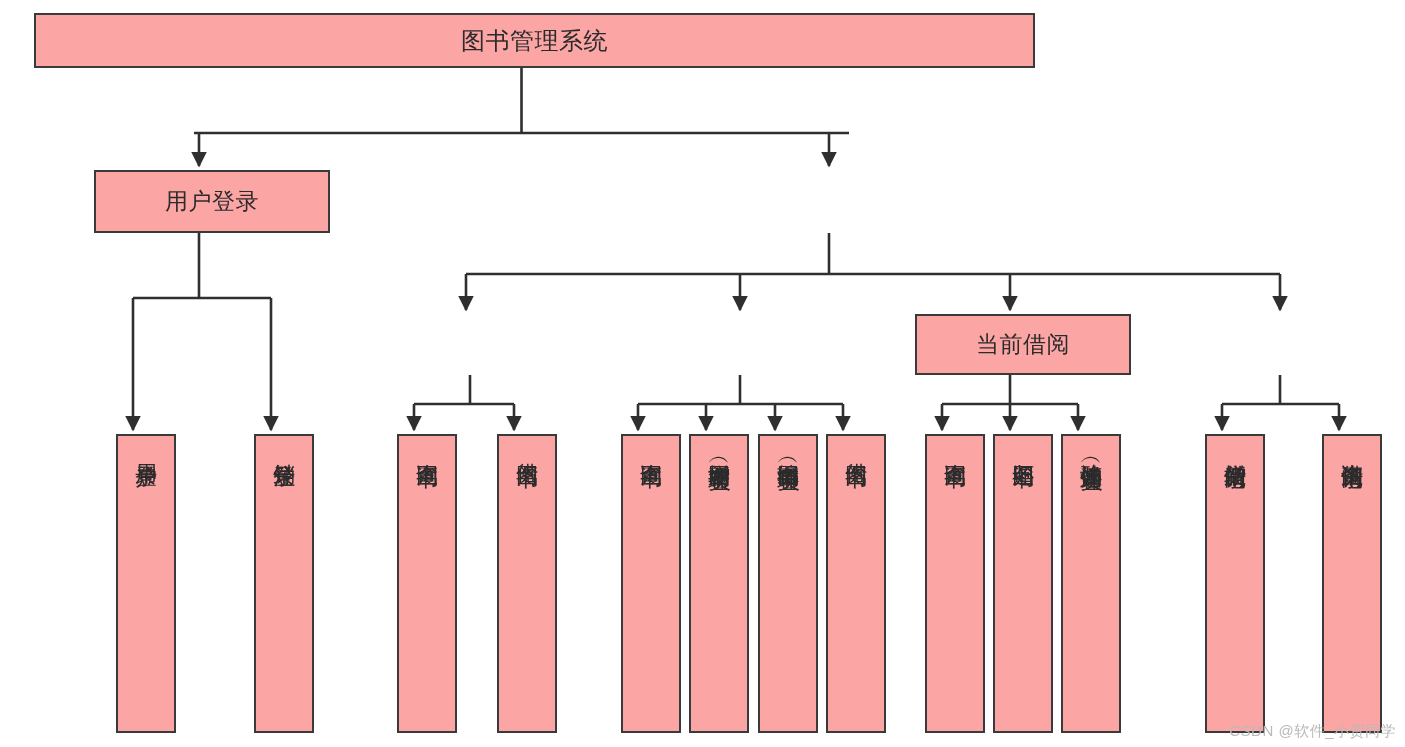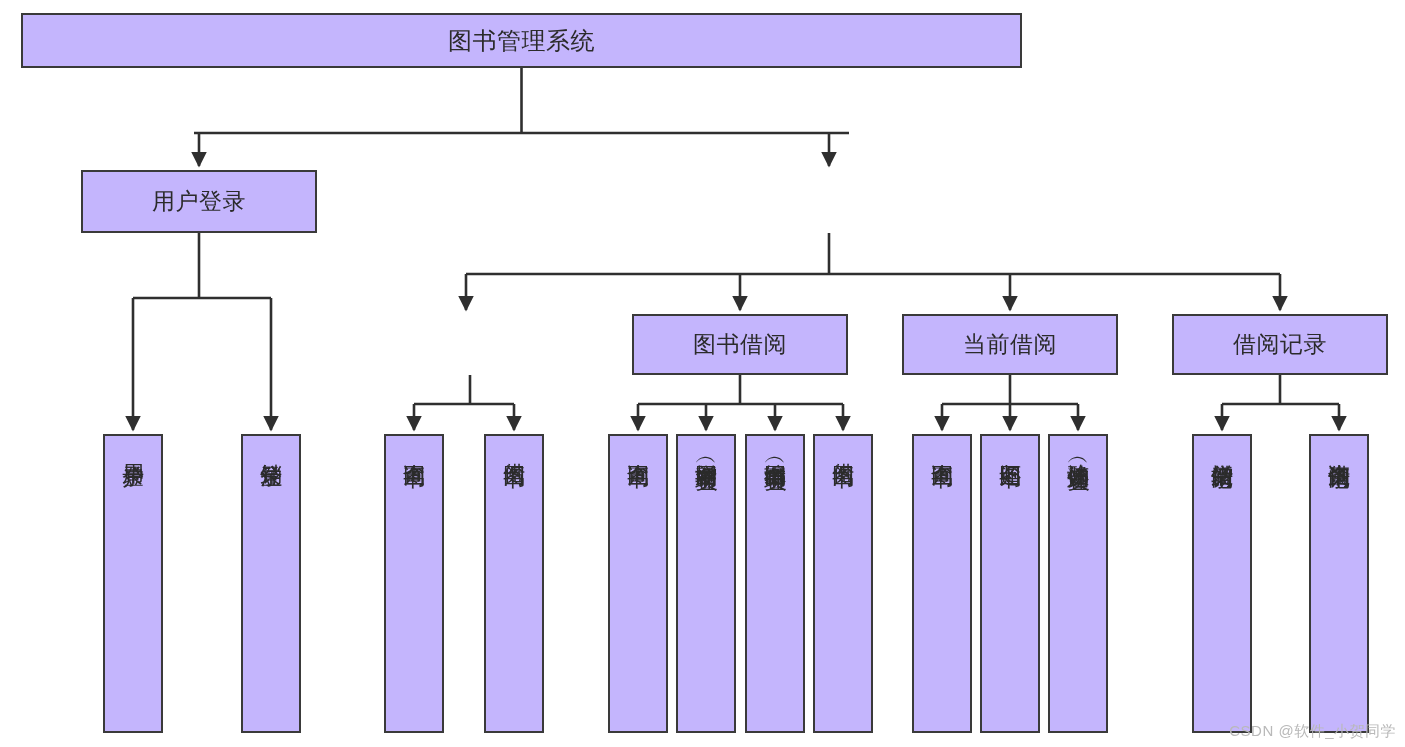--- a/index.html
+++ b/index.html
@@ -12,25 +12,26 @@
     width: 1405px;
     height: 747px;
     background: #ffffff;
     overflow: hidden;
     font-family: "Liberation Sans", "DejaVu Sans", sans-serif;
   }
   .node {
     position: absolute;
     box-sizing: border-box;
     border: 2.5px solid #3a3a3a;
-    background: #c4b5fd;
+    background: #fca5a5;
     display: flex;
     align-items: center;
     justify-content: center;
     color: #2b2b2b;
+    margin-left: 13px;
   }
   .node-label {
     font-size: 23px;
     line-height: 1.15;
     white-space: nowrap;
     letter-spacing: 0.5px;
   }
   .node.leaf {
     align-items: flex-start;
     justify-content: center;
@@ -121,28 +122,22 @@
   </svg>
 
   <div class="node root" style="left:21px; top:13px; width:1001px; height:55px;">
     <span class="node-label">图书管理系统</span>
   </div>
 
   <div class="node" style="left:81px; top:170px; width:236px; height:63px;">
     <span class="node-label">用户登录</span>
   </div>
 
-  <div class="node" style="left:632px; top:314px; width:216px; height:61px;">
-    <span class="node-label">图书借阅</span>
-  </div>
   <div class="node" style="left:902px; top:314px; width:216px; height:61px;">
     <span class="node-label">当前借阅</span>
-  </div>
-  <div class="node" style="left:1172px; top:314px; width:216px; height:61px;">
-    <span class="node-label">借阅记录</span>
   </div>
 
   <div class="node leaf" style="left:103px; top:434px; width:60px; height:299px;">
     <span class="node-label">用户登录</span>
   </div>
   <div class="node leaf" style="left:241px; top:434px; width:60px; height:299px;">
     <span class="node-label">注销登录</span>
   </div>
 
   <div class="node leaf" style="left:384px; top:434px; width:60px; height:299px;">

